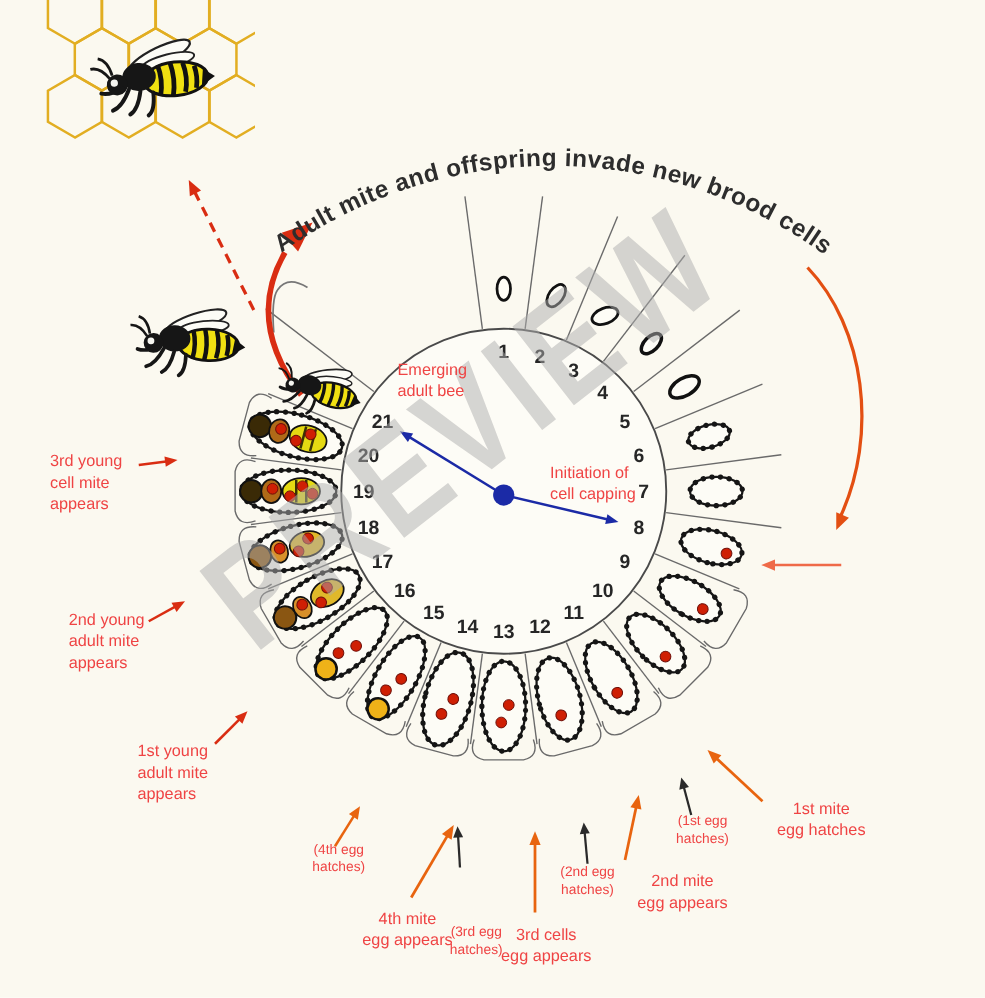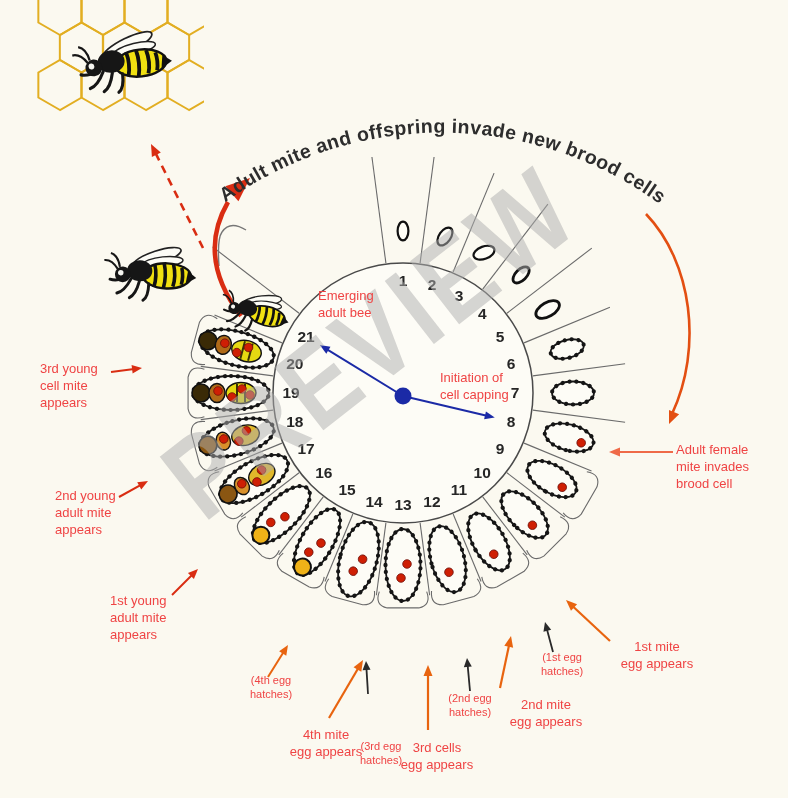--- a/index.html
+++ b/index.html
@@ -342,18 +342,15 @@
 hatches)</div>
   <div class="lbl ctr" id="l-mite3">3rd cells
 egg appears</div>
   <div class="lbl sm ctr" id="l-hatch2">(2nd egg
 hatches)</div>
   <div class="lbl ctr" id="l-mite2">2nd mite
 egg appears</div>
   <div class="lbl sm ctr" id="l-hatch1">(1st egg
 hatches)</div>
   <div class="lbl ctr" id="l-mite1">1st mite
-egg appears</div>
-
-  <div class="lbl" id="l-invade">Adult female
-mite invades
-brood cell</div>
+egg hatches</div>
+
 </div>
 
 </body></html>

